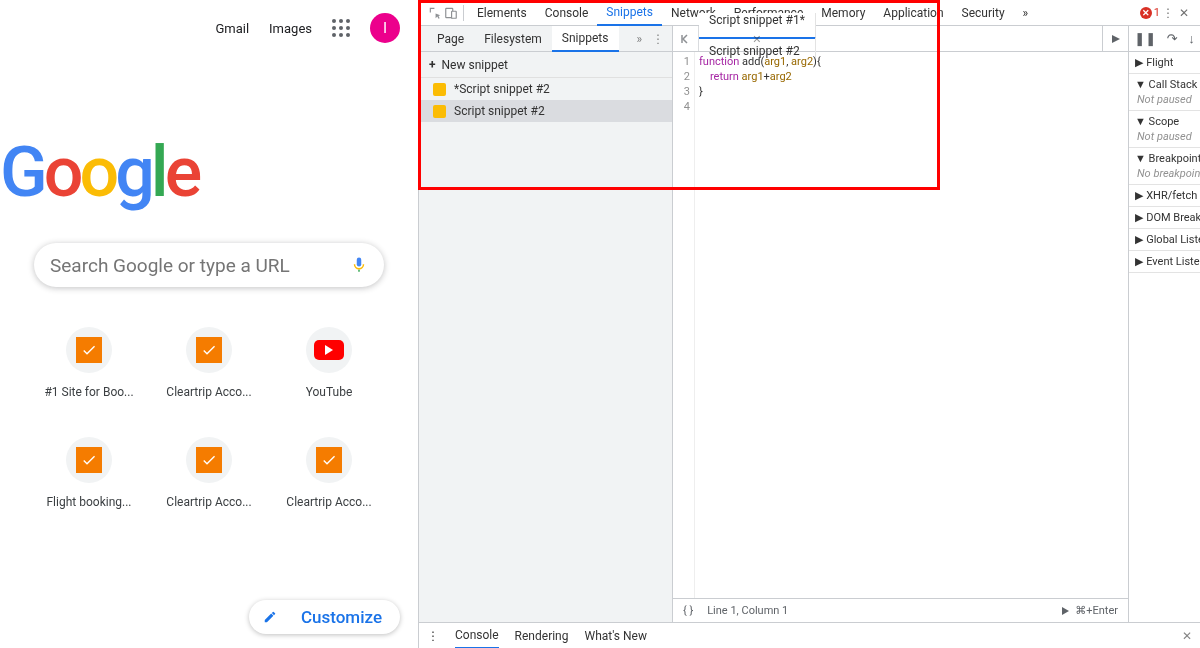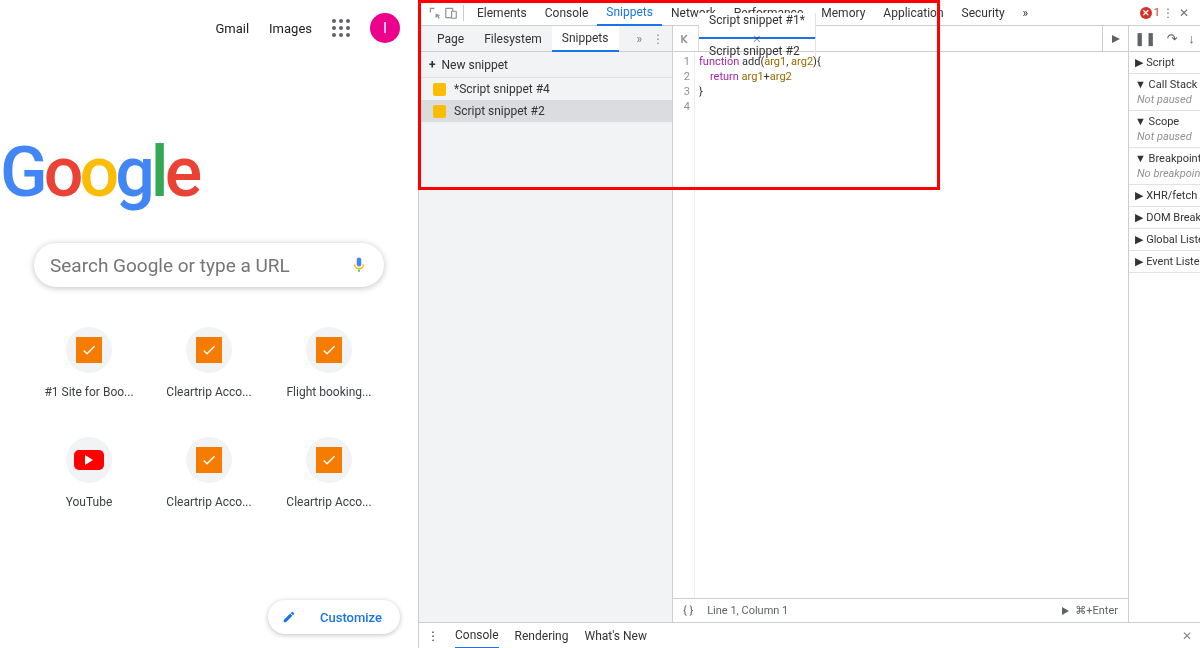--- a/index.html
+++ b/index.html
@@ -28,21 +28,21 @@
   .mic-icon { width:18px; height:22px; }
 
   .shortcuts { margin:40px auto 0; width:360px; display:grid; grid-template-columns:repeat(3,1fr); row-gap:38px; }
   .sc { display:flex; flex-direction:column; align-items:center; cursor:pointer; }
   .sc-circle { width:46px; height:46px; border-radius:50%; background:#f1f3f4; display:flex; align-items:center; justify-content:center; margin-bottom:12px;}
   .sc-tick { width:26px; height:26px; background:#f57c00; display:flex; align-items:center; justify-content:center; }
   .sc-yt { width:30px; height:20px; background:#ff0000; border-radius:5px; position:relative; }
   .sc-yt::after { content:""; position:absolute; left:11px; top:5px; border-left:8px solid #fff; border-top:5px solid transparent; border-bottom:5px solid transparent; }
   .sc-label { font-size:12px; color:#3c4043; max-width:100px; overflow:hidden; white-space:nowrap; text-overflow:ellipsis; text-align:center; }
 
-  .customize-btn { position:absolute; bottom:14px; right:18px; height:34px; padding:0 18px 0 14px; border-radius:17px; border:none; background:#fff; box-shadow:0 1px 5px rgba(0,0,0,.25); display:flex; align-items:center; gap:24px; color:#1a73e8; font-size:13px; cursor:pointer; font-weight:500;}
+  .customize-btn { position:absolute; bottom:14px; right:18px; height:34px; padding:0 18px 0 14px; border-radius:17px; border:none; background:#fff; box-shadow:0 1px 5px rgba(0,0,0,.25); display:flex; align-items:center; gap:24px; color:#1a73e8; font-size:17px; cursor:pointer; font-weight:500;}
 
   
   .devtools { flex:1; height:100%; border-left:1px solid #cacdd1; display:flex; flex-direction:column; font-size:12px; color:#333; background:#fff;}
   .dt-topbar { height:26px; border-bottom:1px solid #cacdd1; display:flex; align-items:center; padding:0 8px; gap:0;}
   .dt-topbar .ico { width:16px; height:16px; display:flex; align-items:center; justify-content:center; opacity:.7; cursor:pointer;}
   .dt-topbar .sep { width:1px; height:16px; background:#cacdd1; margin:0 4px;}
   .dt-tab { padding:0 9px; height:26px; display:flex; align-items:center; cursor:pointer; color:#333;}
   .dt-tab.active { color:#1a73e8; border-bottom:2px solid #1a73e8; margin-bottom:-1px;}
   .dt-topbar .spacer { flex:1; }
   .err-badge { display:flex; align-items:center; gap:2px; color:#d93025; font-size:11px;}
@@ -144,33 +144,33 @@
             <div class="sc-tick">
               <svg width="16" height="16" viewBox="0 0 24 24">
                 <path fill="#fff" d="M9 16.2 4.8 12l-1.4 1.4L9 19 21 7l-1.4-1.4z"></path>
               </svg>
             </div>
           </div>
           <div class="sc-label">Cleartrip Acco...</div>
         </div>
         <div class="sc">
           <div class="sc-circle">
+            <div class="sc-yt"></div>
+          </div>
+          <div class="sc-label">YouTube</div>
+        </div>
+        <div class="sc">
+          <div class="sc-circle">
             <div class="sc-tick">
               <svg width="16" height="16" viewBox="0 0 24 24">
                 <path fill="#fff" d="M9 16.2 4.8 12l-1.4 1.4L9 19 21 7l-1.4-1.4z"></path>
               </svg>
             </div>
           </div>
           <div class="sc-label">Flight booking...</div>
-        </div>
-        <div class="sc">
-          <div class="sc-circle">
-            <div class="sc-yt"></div>
-          </div>
-          <div class="sc-label">YouTube</div>
         </div>
         <div class="sc">
           <div class="sc-circle">
             <div class="sc-tick">
               <svg width="16" height="16" viewBox="0 0 24 24">
                 <path fill="#fff" d="M9 16.2 4.8 12l-1.4 1.4L9 19 21 7l-1.4-1.4z"></path>
               </svg>
             </div>
           </div>
           <div class="sc-label">Cleartrip Acco...</div>
@@ -241,21 +241,21 @@
             <span>⋮</span>
           </div>
         </div>
         <div class="new-snippet">
           <span style="margin-right:6px;font-weight:bold;">+</span>
             <span>New snippet</span>
         </div>
         <div id="snip-list">
             <div class="snip-item">
               <div class="snip-icon"></div>
-              <span>*Script snippet #4</span>
+              <span>*Script snippet #2</span>
             </div>
             <div class="snip-item sel">
               <div class="snip-icon"></div>
               <span>Script snippet #2</span>
             </div>
           </div>
       </div>
 
       <div class="editor-pane">
         <div class="ed-tabs">
@@ -302,21 +302,21 @@
       </div>
 
       <div class="sidebar">
         <div class="sb-ctrl">
           <span>❚❚</span>
           <span>↷</span>
           <span>↓</span>
         </div>
         <div id="sb-sections">
             <div class="sb-sec">
-              <div class="hd">▶ Script</div>
+              <div class="hd">▶ Flight</div>
             </div>
             <div class="sb-sec">
               <div class="hd">▼ Call Stack</div>
               <div class="st">Not paused</div>
             </div>
             <div class="sb-sec">
               <div class="hd">▼ Scope</div>
               <div class="st">Not paused</div>
             </div>
             <div class="sb-sec">

